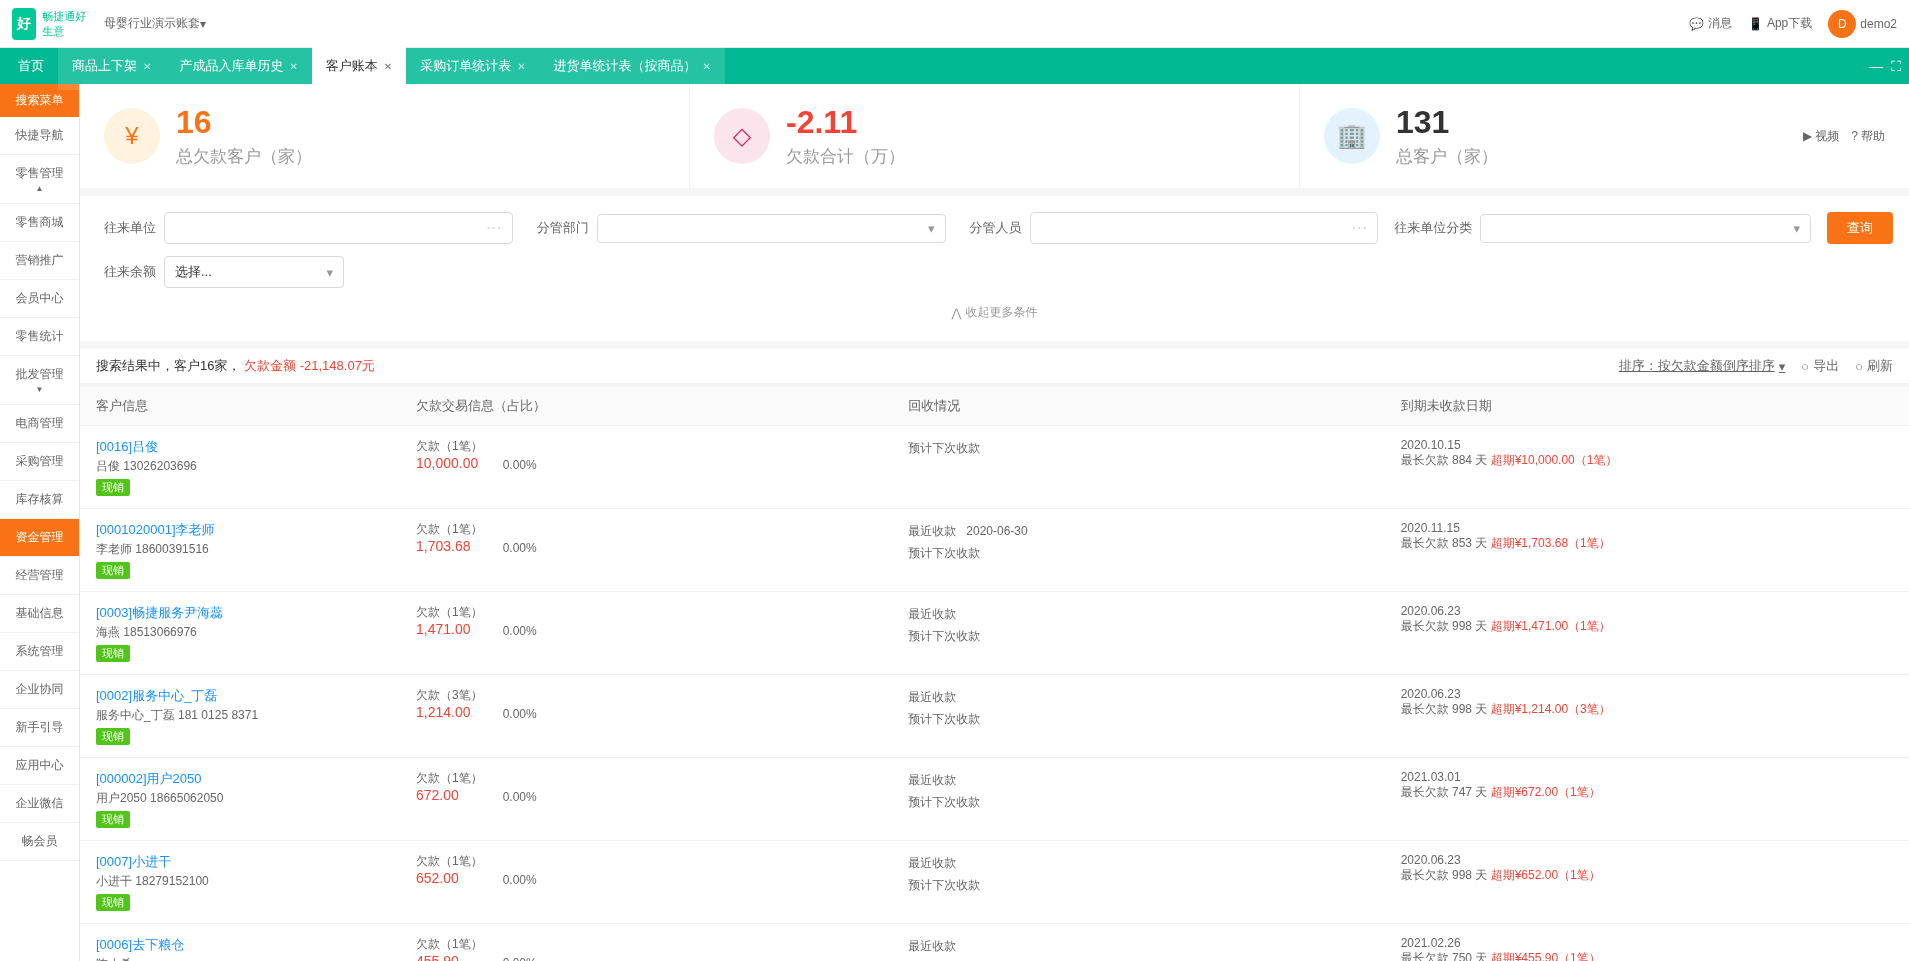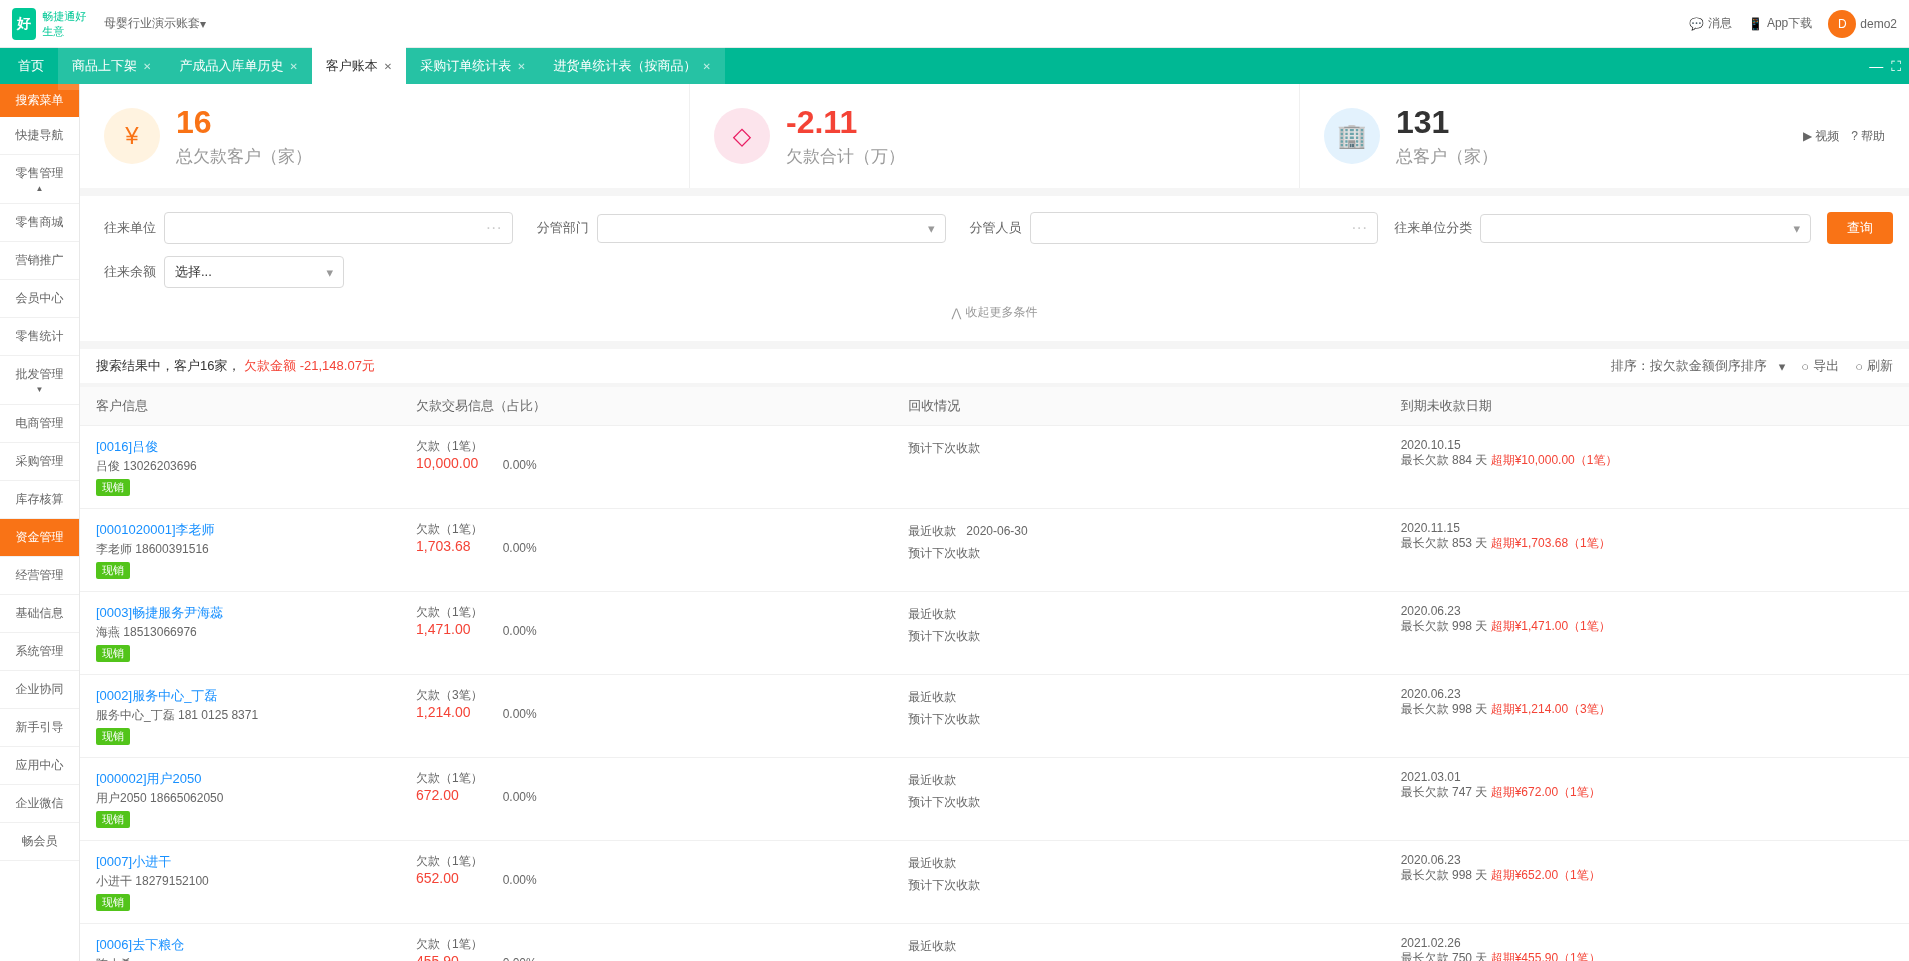--- a/index.html
+++ b/index.html
@@ -67,21 +67,21 @@
     .filter-select .arrow-down { color: #999; }
     .search-btn { background: #f97316; color: #fff; border: none; border-radius: 4px; padding: 7px 20px; font-size: 13px; cursor: pointer; }
     .collapse-row { text-align: center; padding: 4px; color: #999; font-size: 12px; cursor: pointer; }
     .collapse-row span { display: inline-flex; align-items: center; gap: 4px; }
 
     
     .result-bar { display: flex; align-items: center; justify-content: space-between; background: #fff; padding: 8px 16px; margin-bottom: 4px; }
     .result-info { font-size: 13px; color: #333; }
     .result-info .highlight { color: #f44336; }
     .result-actions { display: flex; align-items: center; gap: 16px; font-size: 13px; color: #666; }
-    .sort-select { display: flex; align-items: center; gap: 12px; cursor: pointer; }
+    .sort-select { display: flex; align-items: center; gap: 4px; cursor: pointer; text-decoration: underline; }
     .action-btn { display: flex; align-items: center; gap: 4px; cursor: pointer; color: #666; }
 
     
     .table-container { background: #fff; }
     .table-header { display: grid; grid-template-columns: 320px 1fr 1fr 1fr; padding: 10px 16px; background: #fafafa; border-bottom: 1px solid #f0f0f0; font-weight: 400; color: #666; font-size: 13px; }
     .table-row-item { display: grid; grid-template-columns: 320px 1fr 1fr 1fr; padding: 12px 16px; border-bottom: 1px solid #f0f0f0; }
     .customer-info .name { color: #1890ff; cursor: pointer; font-size: 13px; }
     .customer-info .contact { color: #666; font-size: 12px; margin-top: 2px; }
     .customer-info .tag { display: inline-block; background: #52c41a; color: #fff; font-size: 11px; padding: 1px 6px; border-radius: 2px; margin-top: 4px; }
     .recovery-col { font-size: 12px; color: #666; line-height: 1.8; }

